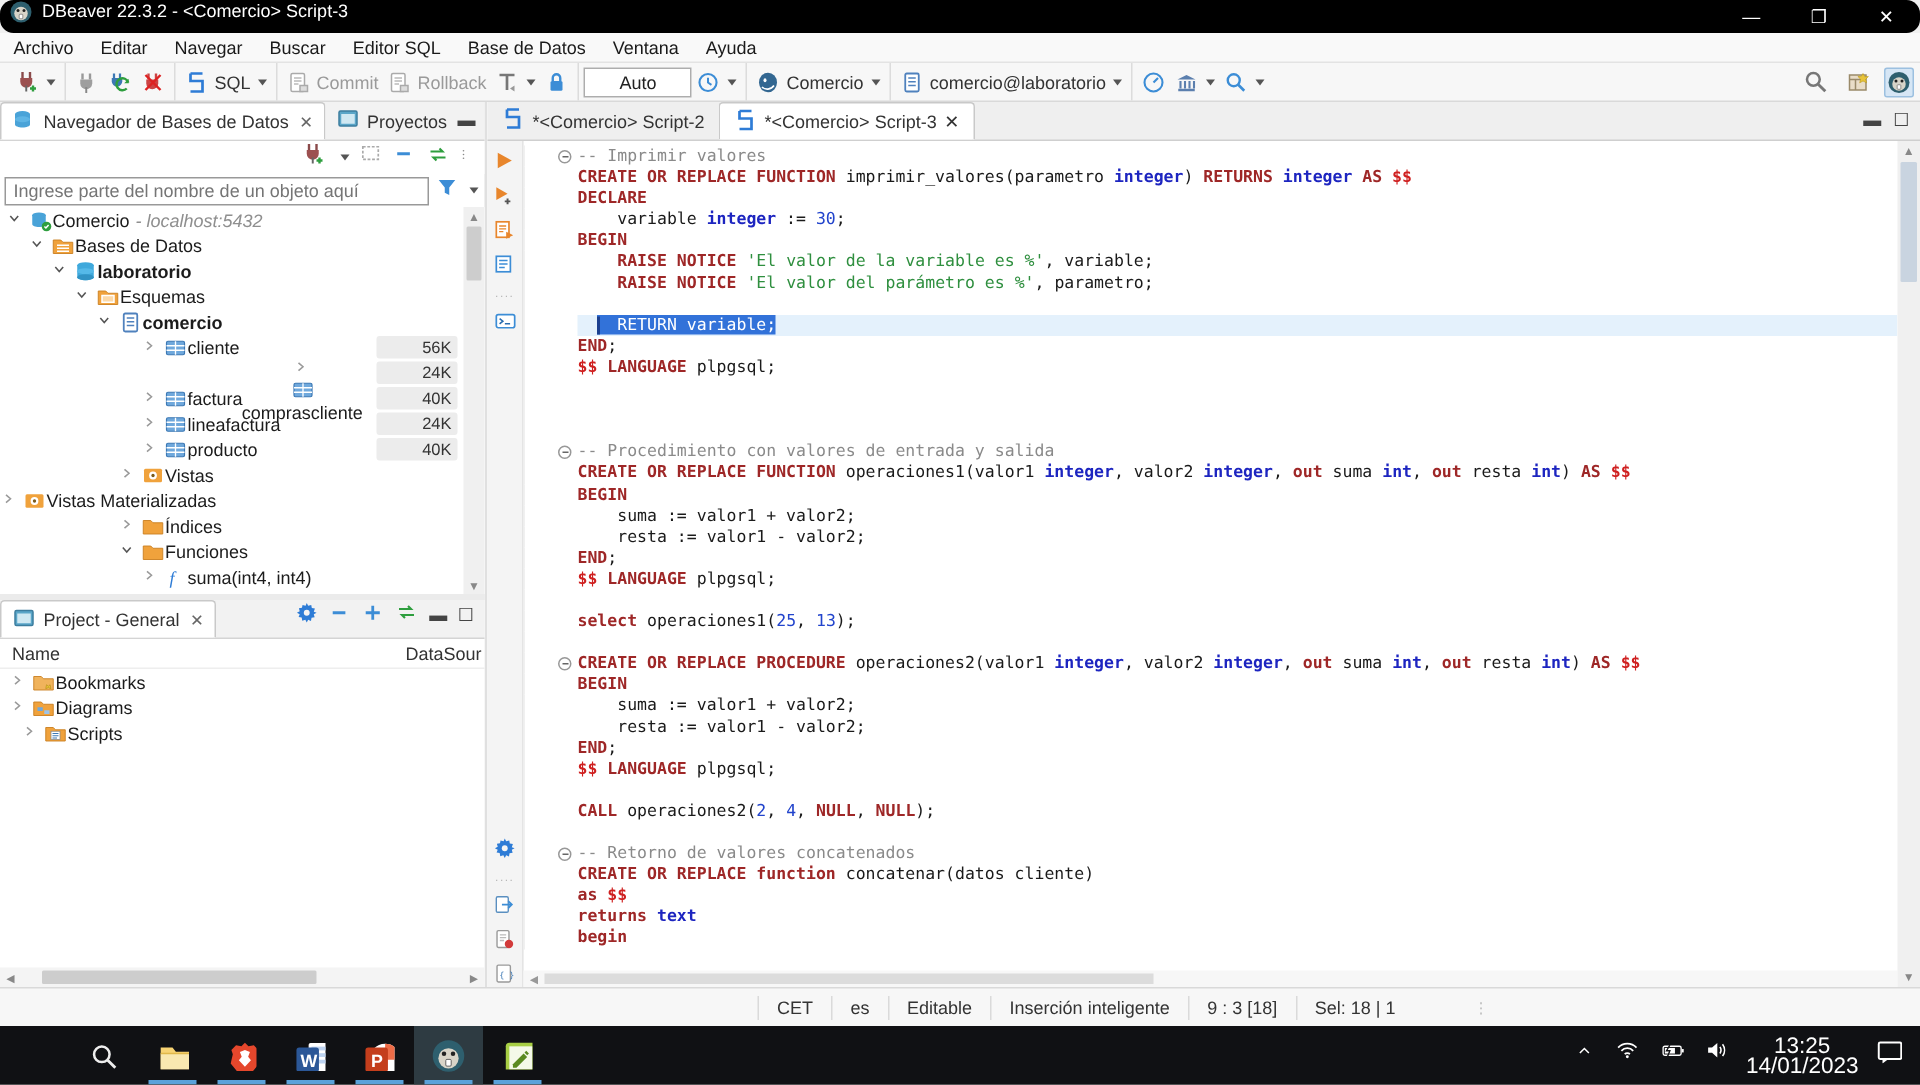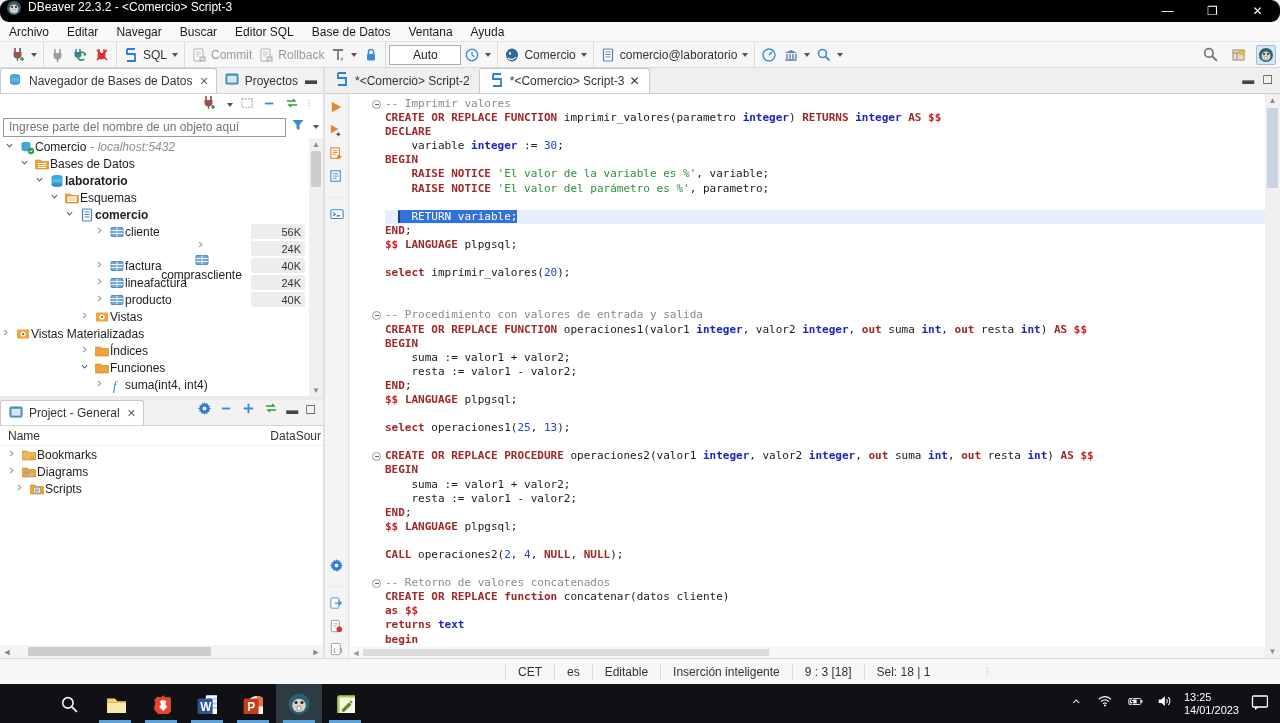--- a/index.html
+++ b/index.html
@@ -113,21 +113,21 @@
   .sseg { padding:0 12px; height:16px; display:flex; align-items:center; border-left:1px solid #dadada; white-space:nowrap; }
   .sdots { margin-left:40px; color:#bbb; letter-spacing:2px; font-size:10px; }
 
   
   .taskbar { height:39px; background:#101114; display:flex; align-items:stretch; flex:0 0 auto; }
   .tb-app { width:46px; display:flex; align-items:center; justify-content:center; position:relative; }
   .tb-app.open::after { content:""; position:absolute; left:7px; right:7px; bottom:0; height:3px; background:#5aa2da; }
   .tb-app.active { background:#2e3b42; }
   .tb-app svg { display:block; }
   .tray { margin-left:auto; display:flex; align-items:center; gap:11px; padding-right:12px; color:#fff; }
-  .tray .clock { text-align:left; font-size:11px; line-height:13px; color:#fff; }
+  .tray .clock { text-align:center; font-size:15px; line-height:13px; color:#fff; }
 </style>
 </head>
 <body>
 
 <div class="window">
 
   <div class="titlebar">
     <span class="app-ico"><svg width="16" height="16" viewBox="0 0 16 16">
           <circle cx="8" cy="8" r="7" fill="#2e5f6e"></circle>
           <circle cx="8" cy="9" r="4.5" fill="#d8d4c8"></circle>
@@ -812,21 +812,20 @@
                 <div class="code-line"><span class="gutter"></span><span class="lcontent"><span class="kw">DECLARE</span></span></div>
                 <div class="code-line"><span class="gutter"></span><span class="lcontent"><span class="plain">    variable </span><span class="type">integer</span><span class="plain"> := </span><span class="num">30</span><span class="plain">;</span></span></div>
                 <div class="code-line"><span class="gutter"></span><span class="lcontent"><span class="kw">BEGIN</span></span></div>
                 <div class="code-line"><span class="gutter"></span><span class="lcontent"><span class="plain">    </span><span class="kw">RAISE NOTICE</span><span class="plain"> </span><span class="str">'El valor de la variable es %'</span><span class="plain">, variable;</span></span></div>
                 <div class="code-line"><span class="gutter"></span><span class="lcontent"><span class="plain">    </span><span class="kw">RAISE NOTICE</span><span class="plain"> </span><span class="str">'El valor del parámetro es %'</span><span class="plain">, parametro;</span></span></div>
                 <div class="code-line"><span class="gutter"></span><span class="lcontent"></span></div>
                 <div class="code-line cur"><span class="gutter"></span><span class="lcontent"><span class="plain">  </span><span class="caret"></span><span class="sel">  RETURN variable;</span></span></div>
                 <div class="code-line"><span class="gutter"></span><span class="lcontent"><span class="kw">END</span><span class="plain">;</span></span></div>
                 <div class="code-line"><span class="gutter"></span><span class="lcontent"><span class="dollar">$$</span><span class="plain"> </span><span class="kw">LANGUAGE</span><span class="plain"> plpgsql;</span></span></div>
                 <div class="code-line"><span class="gutter"></span><span class="lcontent"></span></div>
-                <div class="code-line"><span class="gutter"></span><span class="lcontent"><span class="kw">select</span><span class="plain"> imprimir_valores(</span><span class="num">20</span><span class="plain">);</span></span></div>
                 <div class="code-line"><span class="gutter"></span><span class="lcontent"></span></div>
                 <div class="code-line"><span class="gutter"></span><span class="lcontent"></span></div>
                 <div class="code-line"><span class="gutter"><span class="fold"></span></span><span class="lcontent"><span class="com">-- Procedimiento con valores de entrada y salida</span></span></div>
                 <div class="code-line"><span class="gutter"></span><span class="lcontent"><span class="kw">CREATE OR REPLACE FUNCTION</span><span class="plain"> operaciones1(valor1 </span><span class="type">integer</span><span class="plain">, valor2 </span><span class="type">integer</span><span class="plain">, </span><span class="kw">out</span><span class="plain"> suma </span><span class="type">int</span><span class="plain">, </span><span class="kw">out</span><span class="plain"> resta </span><span class="type">int</span><span class="plain">) </span><span class="kw">AS</span><span class="plain"> </span><span class="dollar">$$</span></span></div>
                 <div class="code-line"><span class="gutter"></span><span class="lcontent"><span class="kw">BEGIN</span></span></div>
                 <div class="code-line"><span class="gutter"></span><span class="lcontent"><span class="plain">    suma := valor1 + valor2;</span></span></div>
                 <div class="code-line"><span class="gutter"></span><span class="lcontent"><span class="plain">    resta := valor1 - valor2;</span></span></div>
                 <div class="code-line"><span class="gutter"></span><span class="lcontent"><span class="kw">END</span><span class="plain">;</span></span></div>
                 <div class="code-line"><span class="gutter"></span><span class="lcontent"><span class="dollar">$$</span><span class="plain"> </span><span class="kw">LANGUAGE</span><span class="plain"> plpgsql;</span></span></div>
                 <div class="code-line"><span class="gutter"></span><span class="lcontent"></span></div>

